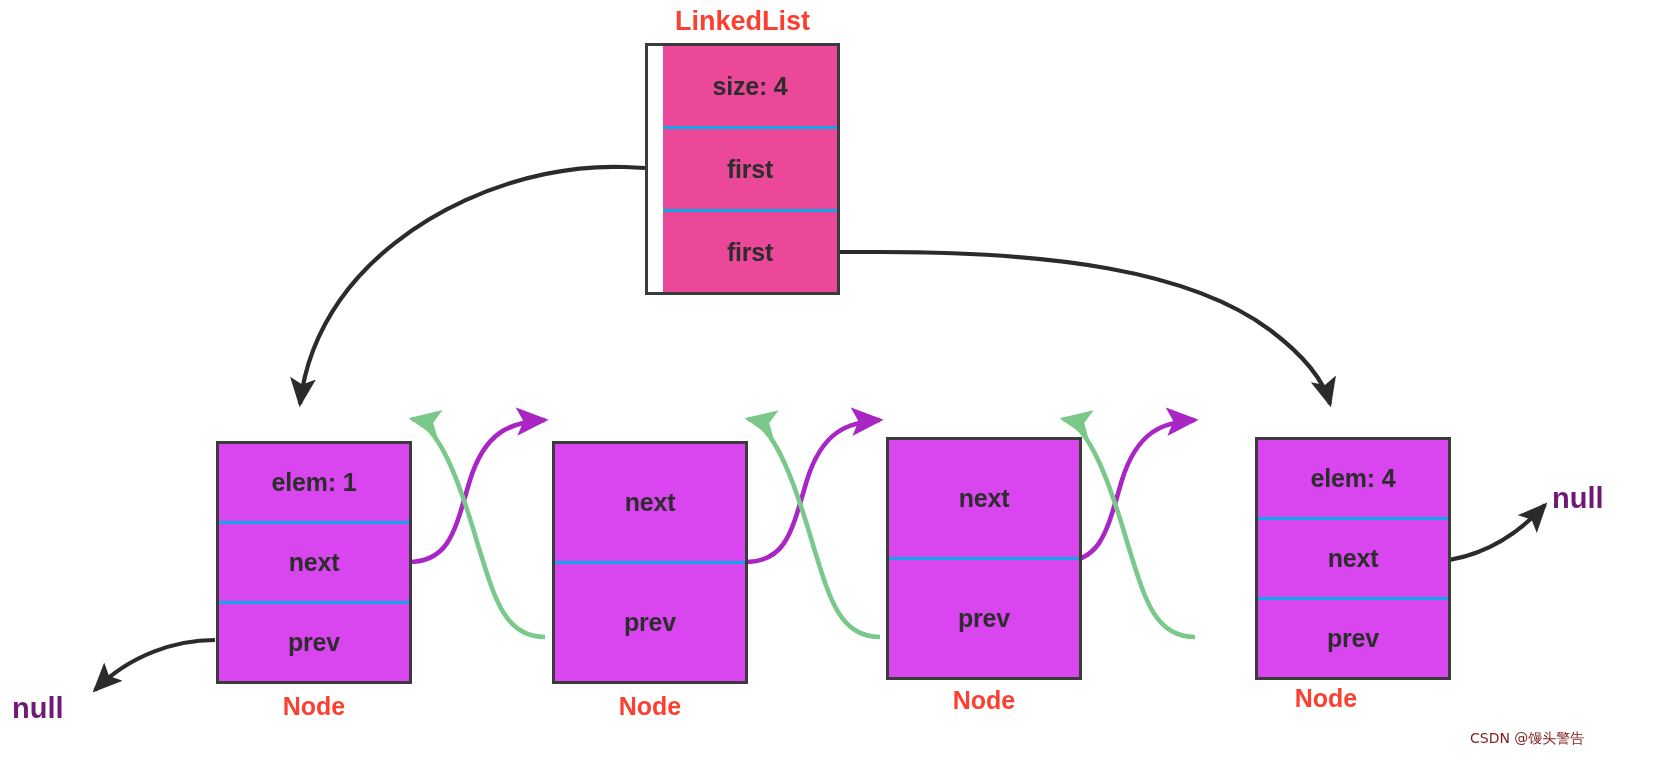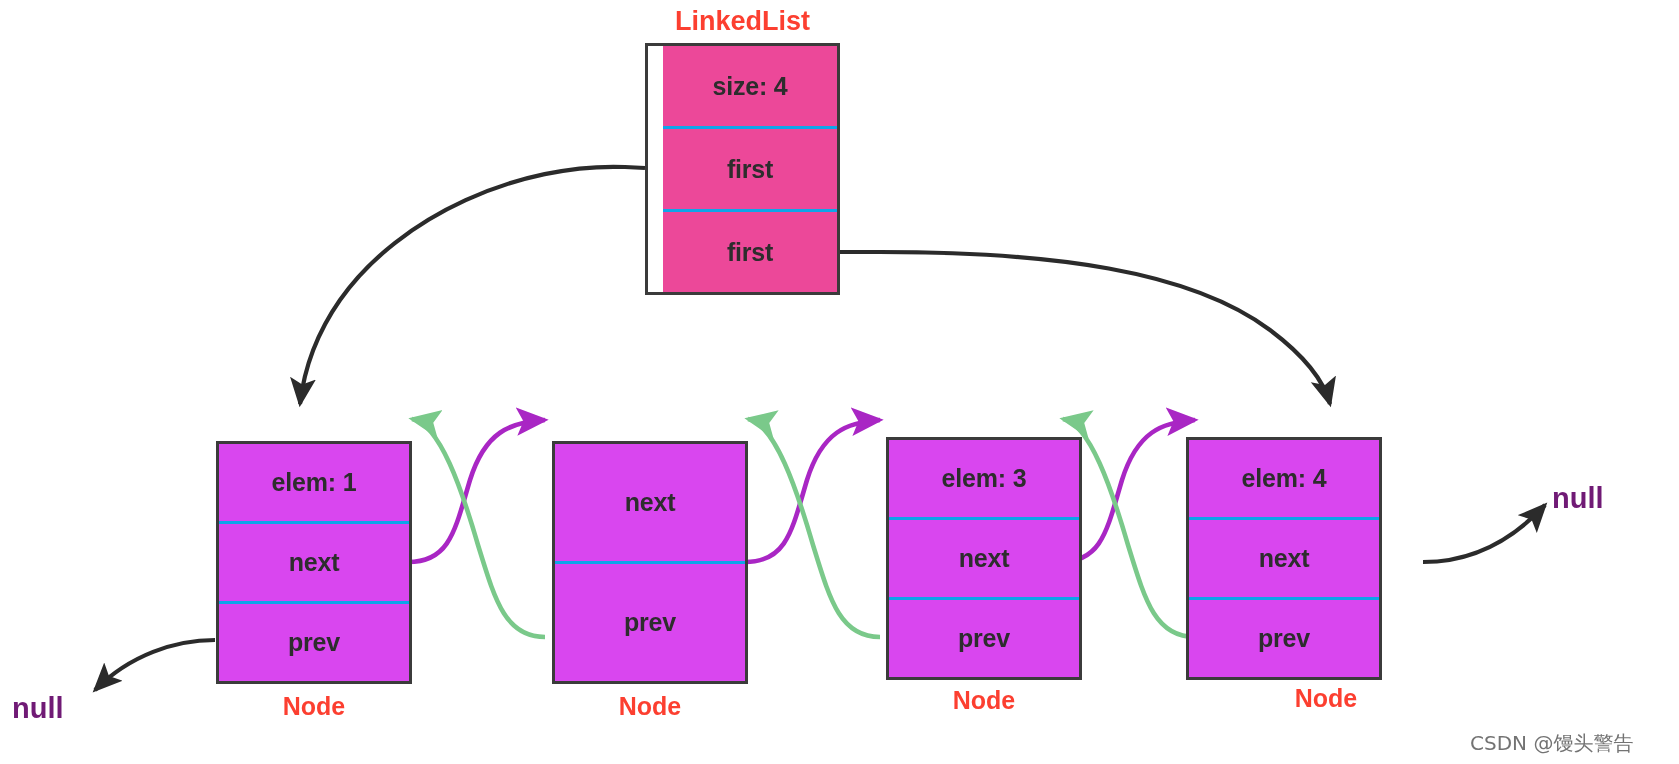--- a/index.html
+++ b/index.html
@@ -59,22 +59,22 @@
   }
   .nullish {
     position: absolute;
     font-size: 29px;
     font-weight: bold;
     color: #701a75;
     white-space: nowrap;
   }
   .watermark {
     position: absolute;
-    font-size: 20px;
-    color: #737373;
+    font-size: 14px;
+    color: #7f1d1d;
     white-space: nowrap;
     font-family: "DejaVu Sans", sans-serif;
   }
 </style>
 </head>
 <body>
 
 <div id="canvas">
 
   <svg id="wires" viewBox="0 0 1679 764">
@@ -122,27 +122,26 @@
   </div>
   <div class="caption" style="left:216px; top:692px; width:196px;">Node</div>
 
   <div class="box node-box" style="left:552px; top:441px; width:196px; height:243px;">
     <div class="cell">next</div>
     <div class="cell">prev</div>
   </div>
   <div class="caption" style="left:552px; top:692px; width:196px;">Node</div>
 
   <div class="box node-box" style="left:886px; top:437px; width:196px; height:243px;">
-    <div class="cell">elem: 3</div>
     <div class="cell">next</div>
     <div class="cell">prev</div>
   </div>
   <div class="caption" style="left:886px; top:686px; width:196px;">Node</div>
 
-  <div class="box node-box" style="left:1186px; top:437px; width:196px; height:243px;">
+  <div class="box node-box" style="left:1255px; top:437px; width:196px; height:243px;">
     <div class="cell">elem: 4</div>
     <div class="cell">next</div>
     <div class="cell">prev</div>
   </div>
   <div class="caption" style="left:1228px; top:684px; width:196px;">Node</div>
 
   <div class="nullish" style="left:12px; top:692px;">null</div>
   <div class="nullish" style="left:1552px; top:482px;">null</div>
 
   <div class="watermark" style="left:1470px; top:730px;">CSDN @馒头警告</div>

